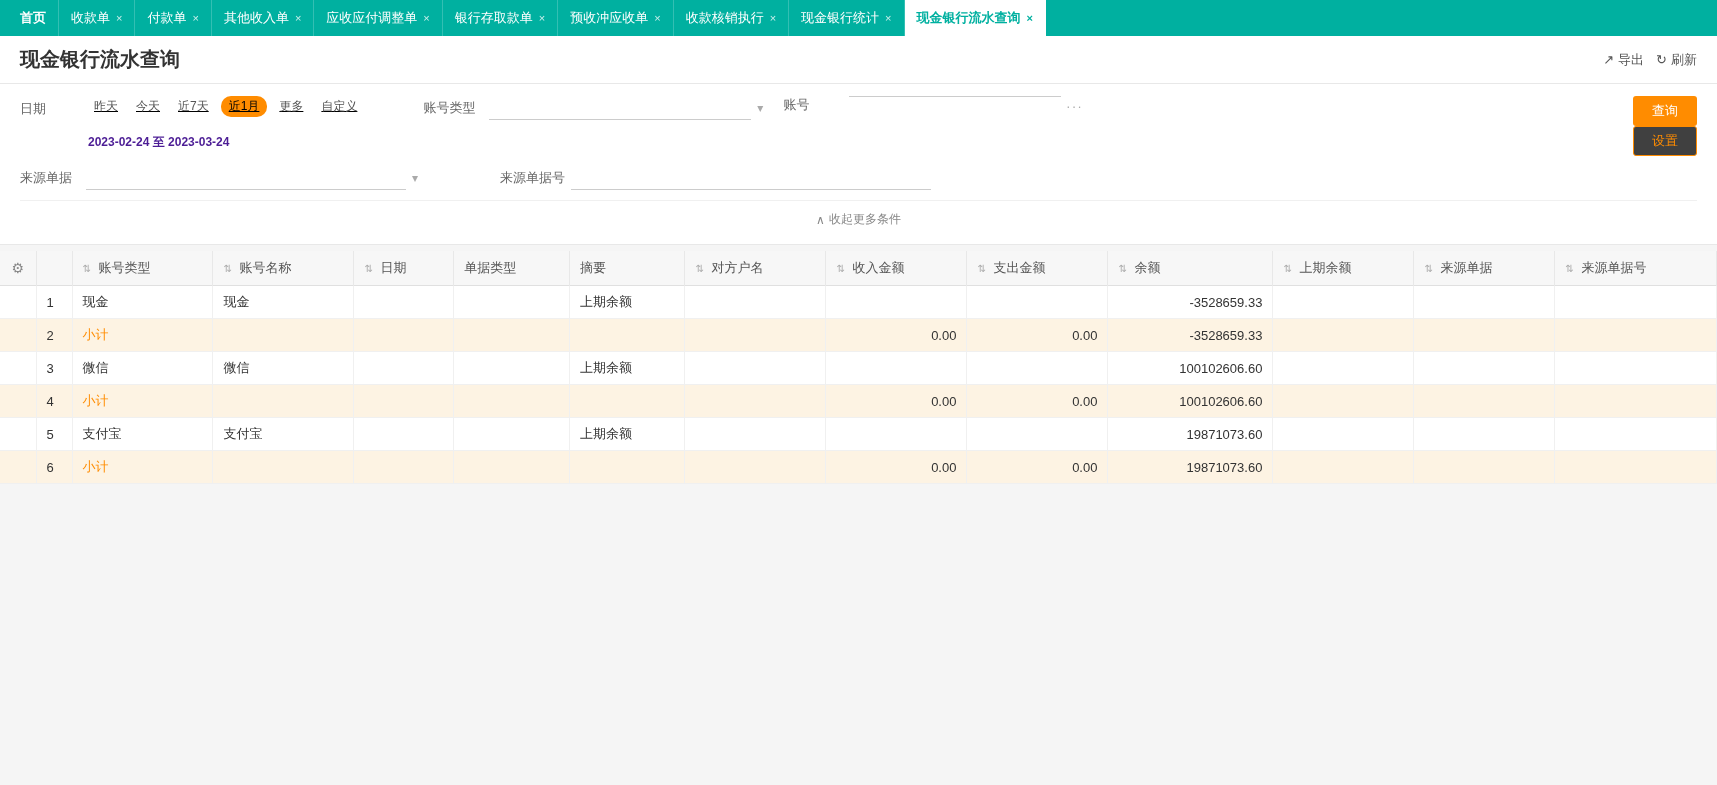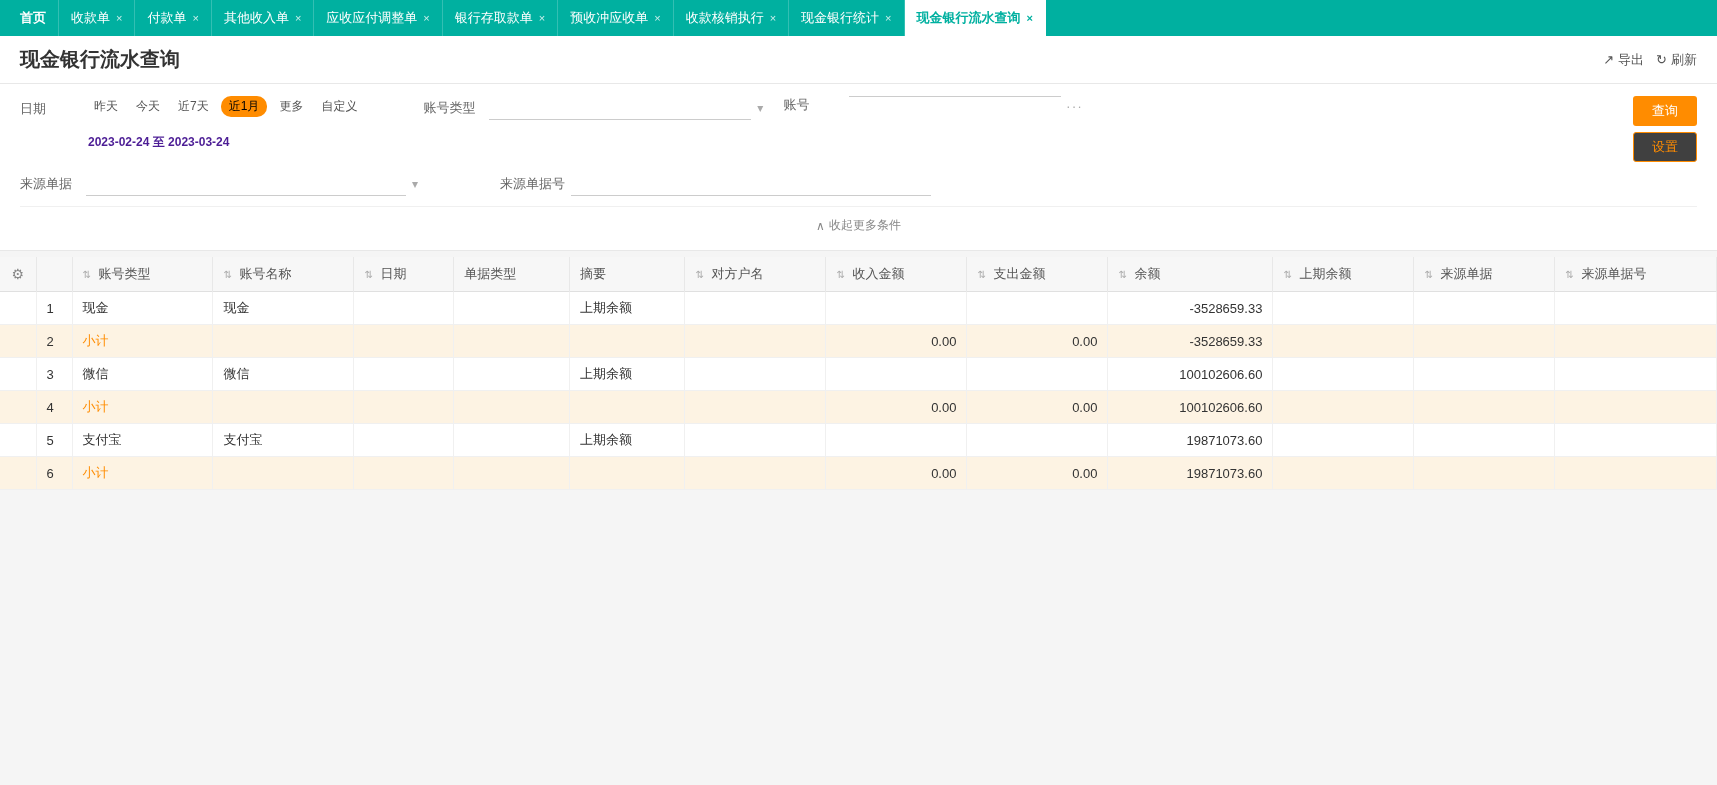--- a/index.html
+++ b/index.html
@@ -81,20 +81,21 @@
     }
     .filter-label {
       color: #666;
       white-space: nowrap;
       min-width: 60px;
     }
     .date-options {
       display: flex;
       align-items: center;
       gap: 6px;
+      text-decoration: underline;
     }
     .date-opt {
       padding: 2px 6px;
       font-size: 12px;
       color: #555;
       cursor: pointer;
       border-radius: 3px;
     }
     .date-opt.active {
       background: #ff8c00;
@@ -313,21 +314,21 @@
       <input class="filter-select" type="text" style="border-top: none; border-right: none; border-left: none; border-image: initial; border-bottom: 1px solid rgb(204, 204, 204); flex: 1 1 0%; outline: none; padding: 4px 8px; font-size: 13px;">
       <span class="dropdown-arrow">▾</span>
     </div>
 
     <div style="display:flex; align-items:flex-start; gap:6px; flex:1; max-width:300px;">
       <span class="filter-label">账号</span>
       <div style="flex:1; border-bottom:1px solid #ccc; min-width:120px;"></div>
       <span class="more-btn">...</span>
     </div>
 
-    <div style="display:flex; flex-direction:column; gap:6px; margin-left:auto;">
+    <div style="display:flex; flex-direction:column; margin-left:auto;">
       <button class="query-btn">查询</button>
       <button class="settings-btn">设置</button>
     </div>
   </div>
 
   <div style="display:flex; align-items:center; gap:20px;">
     <div style="display:flex; align-items:center; gap:6px; max-width:460px; flex:1;">
       <span class="filter-label">来源单据</span>
       <input class="filter-select" type="text" style="border-top: none; border-right: none; border-left: none; border-image: initial; border-bottom: 1px solid rgb(204, 204, 204); flex: 1 1 0%; outline: none; padding: 4px 8px; font-size: 13px; max-width: 320px;">
       <span class="dropdown-arrow">▾</span>

